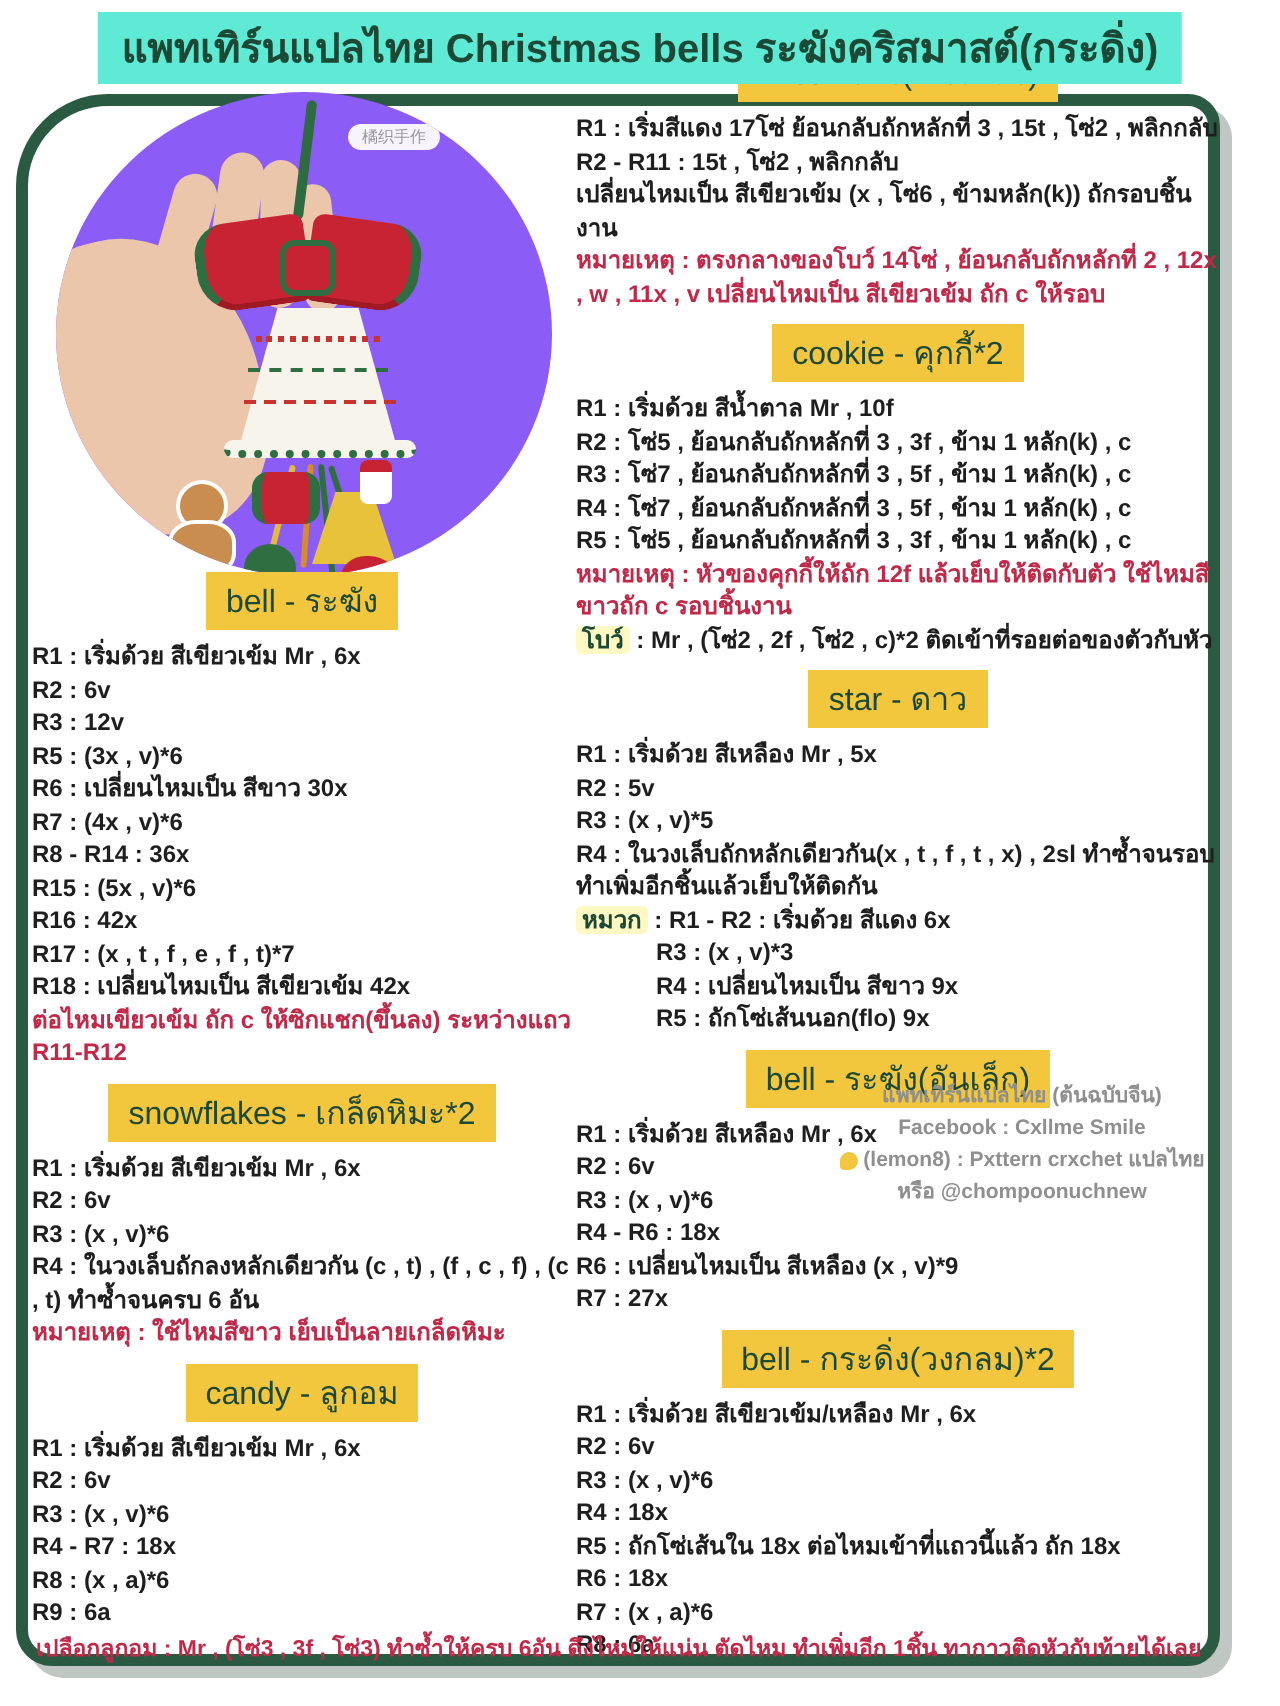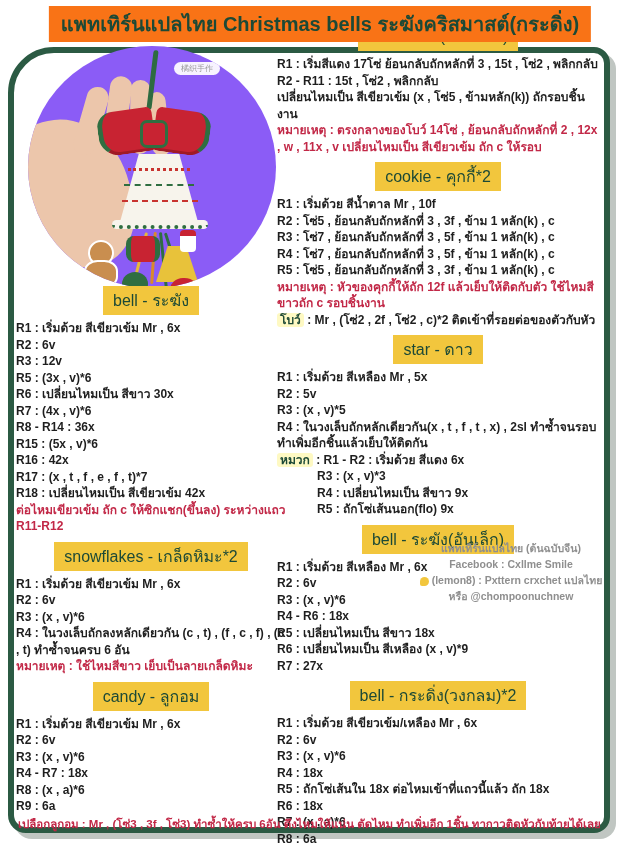--- a/index.html
+++ b/index.html
@@ -8,25 +8,25 @@
     position:relative; background:#ffffff; overflow:hidden;
     font-family:"Liberation Sans","DejaVu Sans",sans-serif;
   }
   .frame {
     position:absolute; left:8px; top:47px; width:602px; height:786px;
     border:6px solid #2b5a43; border-radius:46px 16px 16px 18px;
     background:#ffffff; box-shadow:6px 6px 0 rgba(90,105,95,.38); z-index:0;
   }
   .page-title {
     position:absolute; top:6px; left:50%; transform:translateX(-50%);
-    background:#f97316; padding:2px 12px; white-space:nowrap;
+    background:#5eead4; padding:2px 12px; white-space:nowrap;
     font-size:20px; font-weight:bold; color:#1c4936; z-index:6;
   }
   .col-left  { position:absolute; left:16px;  top:279px; width:270px; z-index:3; }
-  .col-right { position:absolute; left:277px; top:22px;  width:322px; z-index:3; }
+  .col-right { position:absolute; left:288px; top:22px;  width:322px; z-index:3; }
   .hdr-wrap { text-align:center; margin:7px 0 5px; }
   .hdr {
     display:inline-block; background:#f2c63d; color:#1c4936;
     font-weight:normal; font-size:16px; padding:2px 10px; border-radius:0;
   }
   .line { font-size:12px; line-height:16.5px; color:#1e1e1e; font-weight:bold; }
   .note { color:#c22847; }
   .indent { padding-left:40px; }
   .hl { background:#fef9c3; color:#1c4936; padding:0 3px; border-radius:3px; }
   .watermark {
@@ -158,21 +158,21 @@
   </div>
 
 </div>
 
 <div class="col-right">
 
   <div>
     <div class="hdr-wrap" style="margin-top:0;"><span class="hdr">knot - โบว์(บนระฆัง)</span></div>
     <div class="line">R1 : เริ่มสีแดง 17โซ่ ย้อนกลับถักหลักที่ 3 , 15t , โซ่2 , พลิกกลับ</div>
     <div class="line">R2 - R11 : 15t , โซ่2 , พลิกกลับ</div>
-    <div class="line">เปลี่ยนไหมเป็น สีเขียวเข้ม (x , โซ่5 , ข้ามหลัก(k)) ถักรอบชิ้นงาน</div>
+    <div class="line">เปลี่ยนไหมเป็น สีเขียวเข้ม (x , โซ่6 , ข้ามหลัก(k)) ถักรอบชิ้นงาน</div>
     <div class="line note">หมายเหตุ : ตรงกลางของโบว์ 14โซ่ , ย้อนกลับถักหลักที่ 2 , 12x , w , 11x , v เปลี่ยนไหมเป็น สีเขียวเข้ม ถัก c ให้รอบ</div>
   </div>
 
   <div>
     <div class="hdr-wrap"><span class="hdr">cookie - คุกกี้*2</span></div>
     <div class="line">R1 : เริ่มด้วย สีน้ำตาล Mr , 10f</div>
     <div class="line">R2 : โซ่5 , ย้อนกลับถักหลักที่ 3 , 3f , ข้าม 1 หลัก(k) , c</div>
     <div class="line">R3 : โซ่7 , ย้อนกลับถักหลักที่ 3 , 5f , ข้าม 1 หลัก(k) , c</div>
     <div class="line">R4 : โซ่7 , ย้อนกลับถักหลักที่ 3 , 5f , ข้าม 1 หลัก(k) , c</div>
     <div class="line">R5 : โซ่5 , ย้อนกลับถักหลักที่ 3 , 3f , ข้าม 1 หลัก(k) , c</div>
@@ -191,21 +191,20 @@
     <div class="line indent">R4 : เปลี่ยนไหมเป็น สีขาว 9x</div>
     <div class="line indent">R5 : ถักโซ่เส้นนอก(flo) 9x</div>
   </div>
 
   <div>
     <div class="hdr-wrap"><span class="hdr">bell - ระฆัง(อันเล็ก)</span></div>
     <div class="line">R1 : เริ่มด้วย สีเหลือง Mr , 6x</div>
     <div class="line">R2 : 6v</div>
     <div class="line">R3 : (x , v)*6</div>
     <div class="line">R4 - R6 : 18x</div>
-    <div class="line">R5 : เปลี่ยนไหมเป็น สีขาว 18x</div>
     <div class="line">R6 : เปลี่ยนไหมเป็น สีเหลือง (x , v)*9</div>
     <div class="line">R7 : 27x</div>
   </div>
 
   <div>
     <div class="hdr-wrap"><span class="hdr">bell - กระดิ่ง(วงกลม)*2</span></div>
     <div class="line">R1 : เริ่มด้วย สีเขียวเข้ม/เหลือง Mr , 6x</div>
     <div class="line">R2 : 6v</div>
     <div class="line">R3 : (x , v)*6</div>
     <div class="line">R4 : 18x</div>

